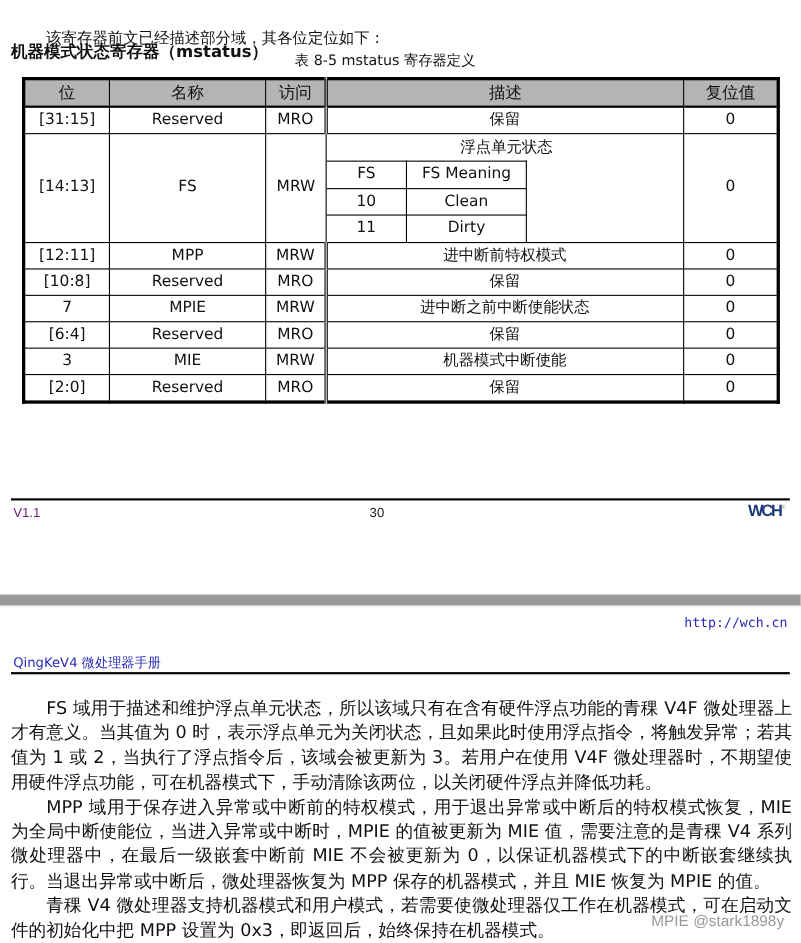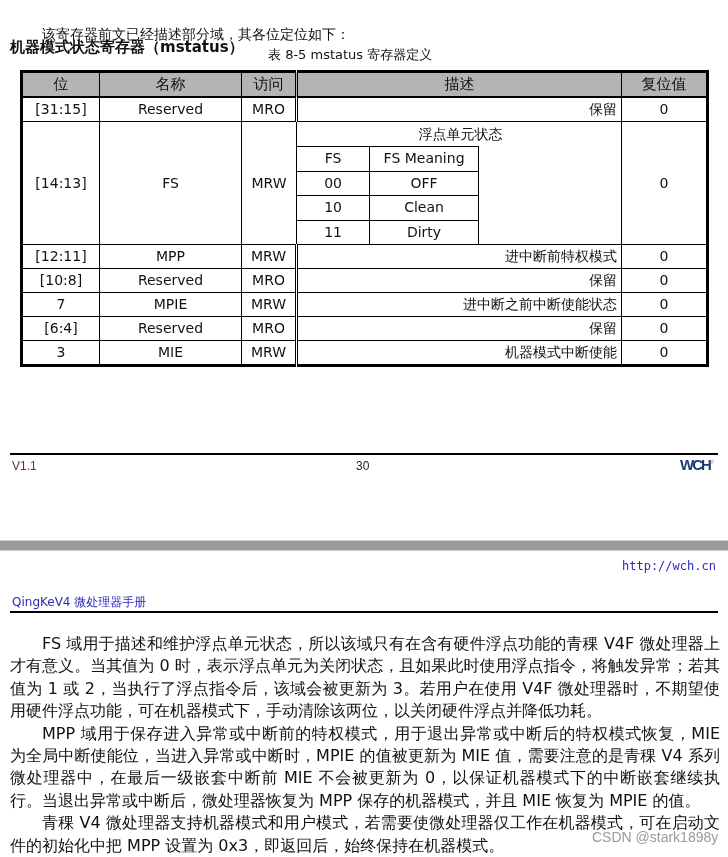--- a/index.html
+++ b/index.html
@@ -8,32 +8,32 @@
     .abs { position:absolute; }
     .section-title { left:10px; top:4px; font-size:15px; font-weight:bold; white-space:nowrap;margin-top:34px; }
     .intro { left:42px; top:26px; font-size:14px; white-space:nowrap; }
     .caption { left:268px; top:46px; font-size:13px; white-space:nowrap; }
 
     table.reg { position:absolute; left:20px; top:70px; width:686px; border-collapse:collapse;
                 border:3px solid #000; font-size:14px; table-layout:fixed; }
     table.reg th, table.reg td { border:1px solid #000; padding:0 4px; height:23px; line-height:23px;
                                   text-align:center; font-weight:normal; white-space:nowrap; }
     table.reg thead th { background:#b4b4b4; font-size:15px; height:23px; border-bottom:2px solid #000; }
-    table.reg td.desc { text-align:right; padding-left:3px; border-left:3px double #000; }
+    table.reg td.desc { text-align:center; padding-left:3px; border-left:3px double #000; }
     table.reg th.desc-h { border-left:3px double #000; }
     td.fs-cell { vertical-align:top; text-align:left; padding:0 0 0 0 !important; border-left:3px double #000; }
     .fs-title { padding-left:3px; height:24px; line-height:24px; }
     table.fs { border-collapse:collapse; margin-left:0; width:182px; table-layout:fixed; font-size:14px; }
     table.fs td { border:1px solid #000; height:23.6px; line-height:23px; text-align:center; padding:0; }
     table.fs tr td:first-child { border-left:none; }
     table.fs tr:last-child td { border-bottom:none; }
 
     .footer-line { left:10px; top:453px; width:708px; height:2px; background:#000; }
     .footer-ver { left:12px; top:459px; font-size:12px; color:#701a75; font-family:"Liberation Sans", sans-serif; }
-    .footer-page { left:356px; top:459px; font-size:12px; color:#222; font-family:"Liberation Sans", sans-serif; }
+    .footer-page { left:336px; top:459px; font-size:12px; color:#222; font-family:"Liberation Sans", sans-serif; }
     .footer-logo { left:680px; top:456px; font-size:15px; font-weight:bold; color:#1f3a7a; letter-spacing:-2px;
                    font-family:"Liberation Sans", sans-serif; }
     .footer-logo sup { font-size:6px; color:#999; font-weight:normal; }
 
     .page-gap { left:0; top:540px; width:728px; height:9px; background:#9a9a9a;
                 border-top:1px solid #cfcfcf; border-bottom:1px solid #cfcfcf; }
 
     .header2-title { left:12px; top:594px; font-size:12px; color:#2a2ab8; white-space:nowrap; }
     .header2-url { left:622px; top:559px; font-size:12px; color:#2a2ab8; font-family:"DejaVu Sans Mono", monospace; }
     .header2-line { left:10px; top:611px; width:708px; height:2px; background:#000; }
@@ -84,24 +84,20 @@
           <colgroup>
               <col style="width:72px">
               <col style="width:108px">
             </colgroup>
           <tbody>
               <tr>
             <td>FS</td>
             <td>FS Meaning</td>
           </tr>
           <tr>
-            <td>00</td>
-            <td>OFF</td>
-          </tr>
-          <tr>
             <td>10</td>
             <td>Clean</td>
           </tr>
           <tr>
             <td>11</td>
             <td>Dirty</td>
           </tr>
         </tbody>
           </table>
       </td>
@@ -135,33 +131,40 @@
       <td class="desc">保留</td>
       <td>0</td>
     </tr>
     <tr>
       <td>3</td>
       <td>MIE</td>
       <td>MRW</td>
       <td class="desc">机器模式中断使能</td>
       <td>0</td>
     </tr>
+    <tr>
+      <td>[2:0]</td>
+      <td>Reserved</td>
+      <td>MRO</td>
+      <td class="desc">保留</td>
+      <td>0</td>
+    </tr>
   </tbody>
 </table>
 
 <div class="abs footer-line"></div>
 <div class="abs footer-ver">V1.1</div>
 <div class="abs footer-page">30</div>
 <div class="abs footer-logo"><span>WCH</span><sup>®</sup></div>
 
 <div class="abs page-gap"></div>
 
 <div class="abs header2-title">QingKeV4 微处理器手册</div>
 <div class="abs header2-url">http://wch.cn</div>
 <div class="abs header2-line"></div>
 
 <div class="abs body-text">
   <p>FS 域用于描述和维护浮点单元状态，所以该域只有在含有硬件浮点功能的青稞 V4F 微处理器上才有意义。当其值为 0 时，表示浮点单元为关闭状态，且如果此时使用浮点指令，将触发异常；若其值为 1 或 2，当执行了浮点指令后，该域会被更新为 3。若用户在使用 V4F 微处理器时，不期望使用硬件浮点功能，可在机器模式下，手动清除该两位，以关闭硬件浮点并降低功耗。</p>
   <p>MPP 域用于保存进入异常或中断前的特权模式，用于退出异常或中断后的特权模式恢复，MIE 为全局中断使能位，当进入异常或中断时，MPIE 的值被更新为 MIE 值，需要注意的是青稞 V4 系列微处理器中，在最后一级嵌套中断前 MIE 不会被更新为 0，以保证机器模式下的中断嵌套继续执行。当退出异常或中断后，微处理器恢复为 MPP 保存的机器模式，并且 MIE 恢复为 MPIE 的值。</p>
   <p>青稞 V4 微处理器支持机器模式和用户模式，若需要使微处理器仅工作在机器模式，可在启动文件的初始化中把 MPP 设置为 0x3，即返回后，始终保持在机器模式。</p>
 </div>
 
-<div class="abs watermark">CSDN @stark1898y</div>
+<div class="abs watermark">MPIE @stark1898y</div>
 
 </body></html>

